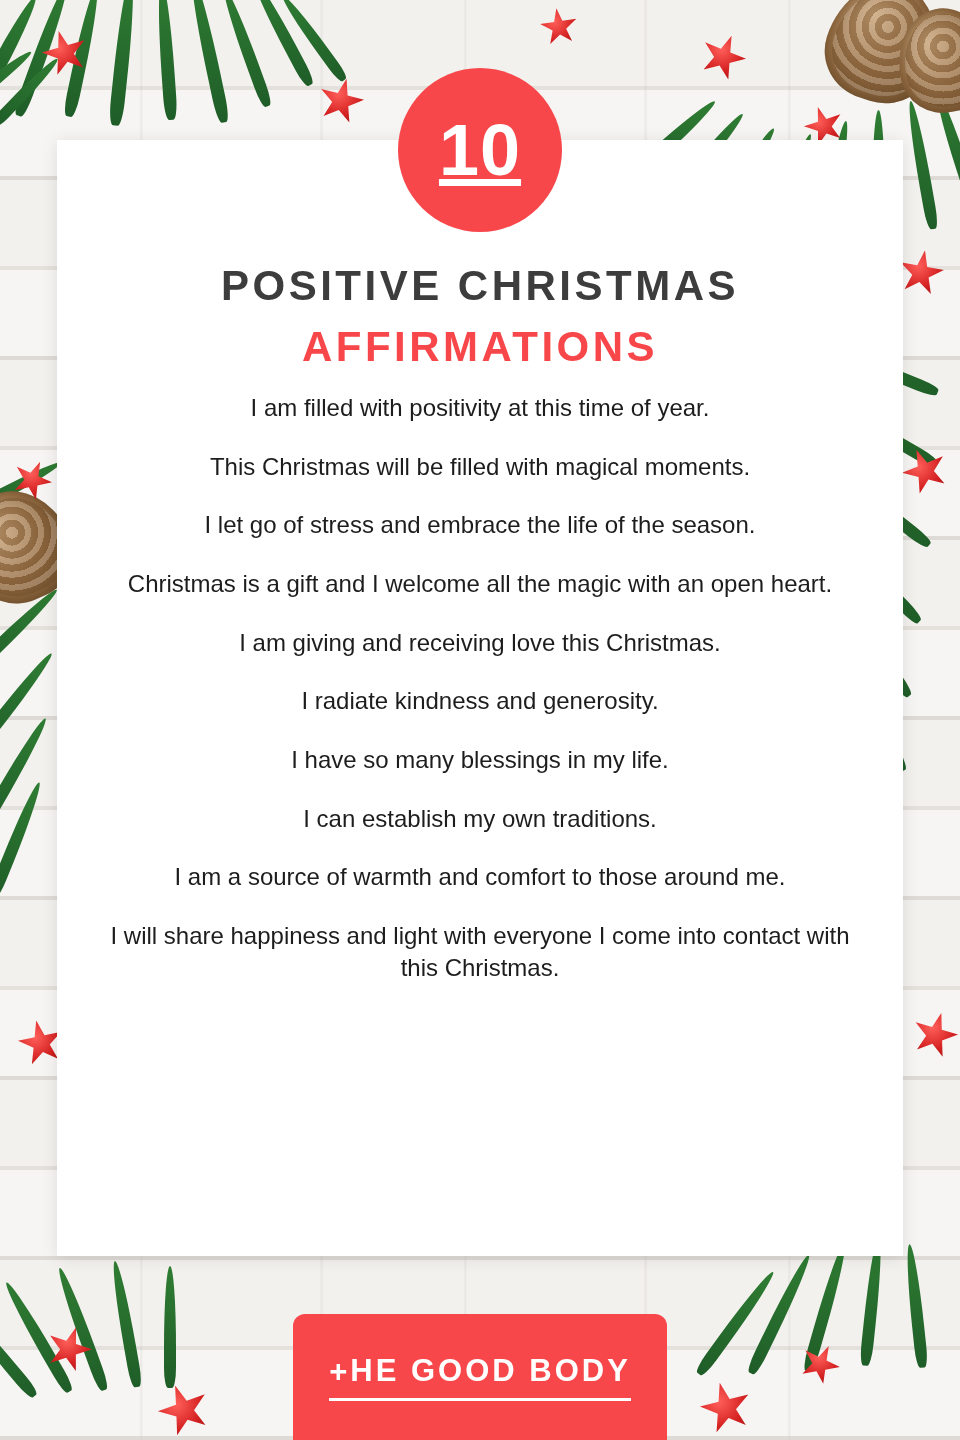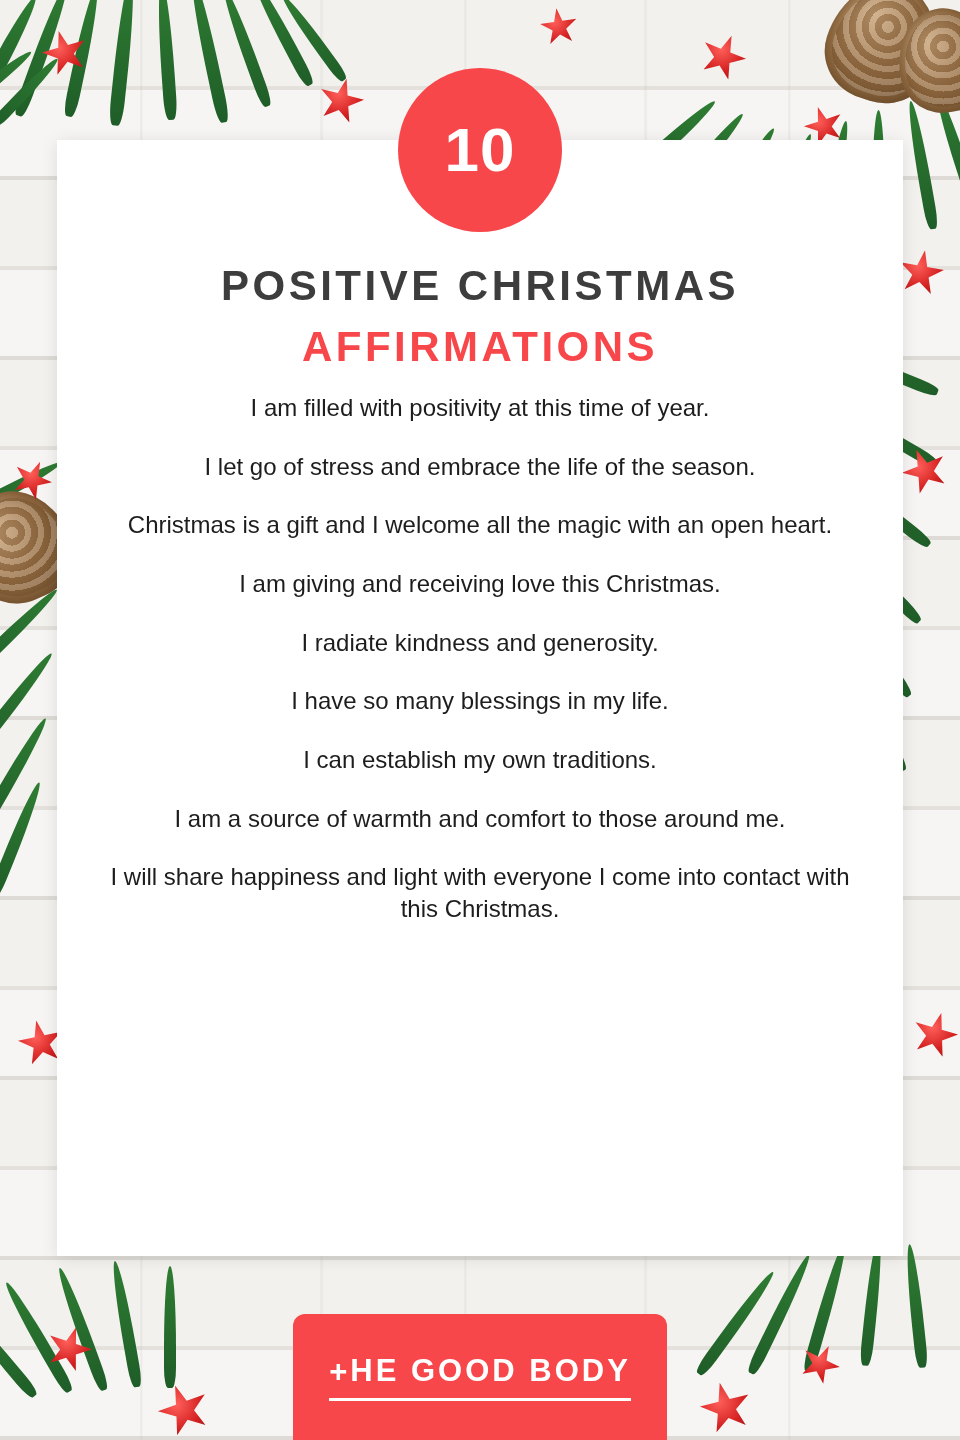--- a/index.html
+++ b/index.html
@@ -117,25 +117,26 @@
     height: 164px;
     border-radius: 50%;
     background: #f8474a;
     display: flex;
     align-items: center;
     justify-content: center;
     z-index: 5;
   }
   .badge-num {
     color: #ffffff;
-    font-size: 62px;
+    font-size: 72px;
     font-weight: 700;
     line-height: 1;
     letter-spacing: 1px;
     font-family: "Liberation Sans", sans-serif;
+    text-decoration: underline;
   }
 
   
   .title-wrap {
     position: absolute;
     top: 262px;
     left: 0;
     width: 100%;
     text-align: center;
     z-index: 4;
@@ -296,20 +297,21 @@
     <span class="badge-num">10</span>
   </div>
 
   <div class="title-wrap">
     <div class="title-line1">POSITIVE CHRISTMAS</div>
     <div class="title-line2">AFFIRMATIONS</div>
   </div>
 
   <div class="list">
     <p class="affirmation">I am filled with positivity at this time of year.</p>
+    <p class="affirmation">This Christmas will be filled with magical moments.</p>
     <p class="affirmation">I let go of stress and embrace the life of the season.</p>
     <p class="affirmation">Christmas is a gift and I welcome all the magic with an open heart.</p>
     <p class="affirmation">I am giving and receiving love this Christmas.</p>
     <p class="affirmation">I radiate kindness and generosity.</p>
     <p class="affirmation">I have so many blessings in my life.</p>
     <p class="affirmation">I can establish my own traditions.</p>
     <p class="affirmation">I am a source of warmth and comfort to those around me.</p>
     <p class="affirmation">I will share happiness and light with everyone I come into contact with this Christmas.</p>
   </div>
 

